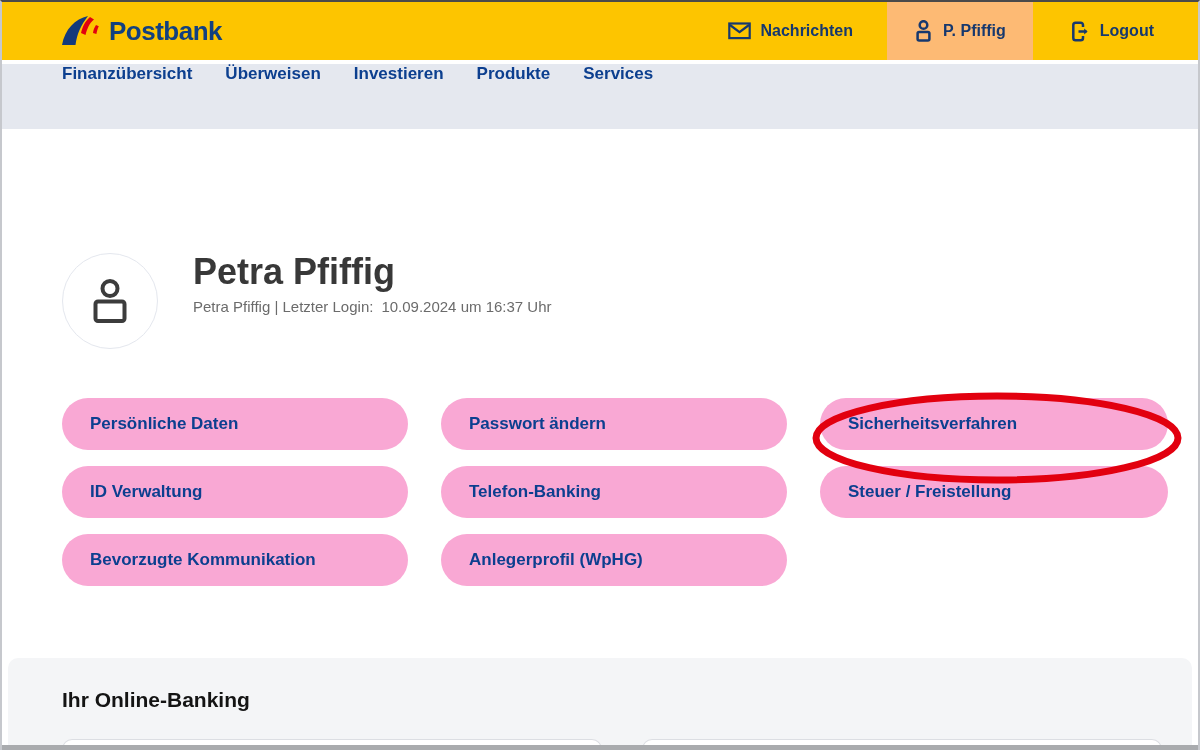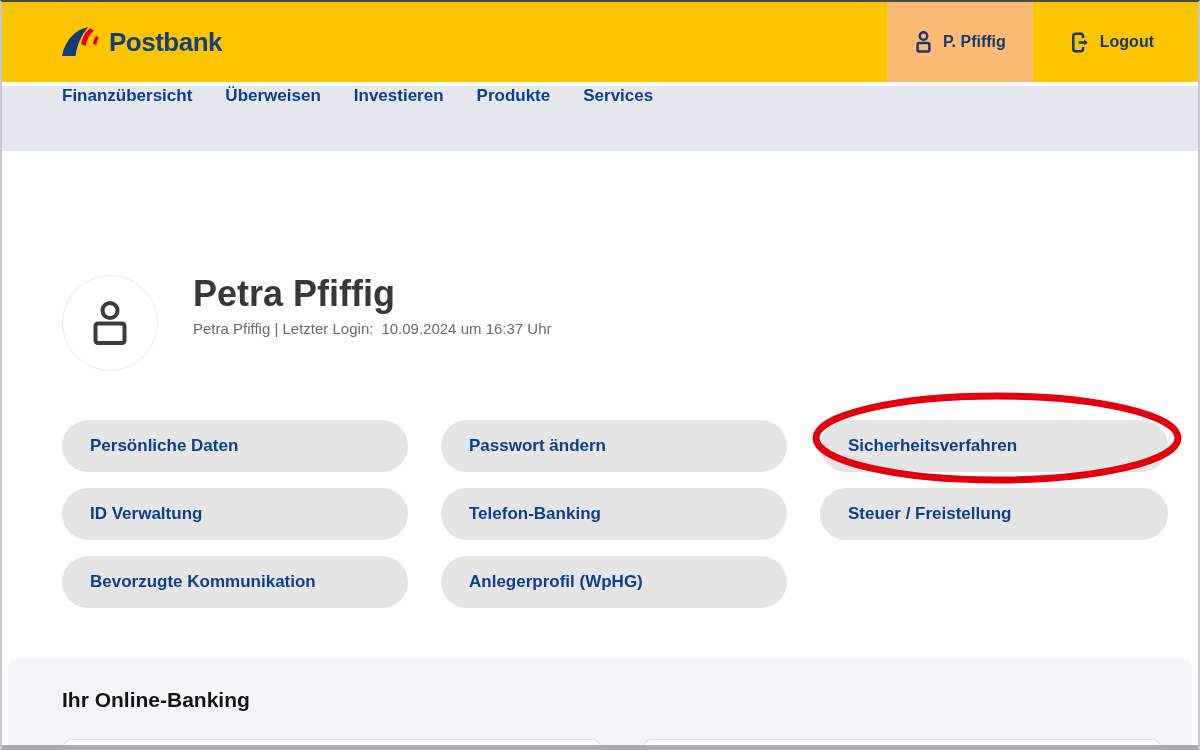--- a/index.html
+++ b/index.html
@@ -12,21 +12,21 @@
   .screen {
     position:relative; width:1200px; height:750px; overflow:hidden;
     background:#ffffff;
     border-top:2px solid #4a4a4a;
     border-left:2px solid #c6c8cd;
     border-right:2px solid #c6c8cd;
   }
 
   
   .topbar {
-    height:80px; background:#FDC500;
+    height:58px; background:#FDC500;
     display:flex; align-items:stretch;
   }
   .brand { display:flex; align-items:center; margin-left:58px; }
   .brand-mark { width:40px; height:32px; }
   .brand-name {
     margin-left:9px; font-size:26px; font-weight:bold; color:#12407F;
     letter-spacing:-0.5px;
   }
   .topbar-right { margin-left:auto; display:flex; align-items:stretch; }
   .hdr-item {
@@ -70,21 +70,21 @@
 
   
   .btn-grid {
     margin:49px 0 0 60px;
     display:grid;
     grid-template-columns:346px 346px 348px;
     gap:16px 33px;
   }
   .pill {
     height:52px; border:none; border-radius:26px;
-    background:#e5e5e5; color:#0C3F8F;
+    background:#f9a8d4; color:#0C3F8F;
     font-family:inherit; font-size:17px; font-weight:bold;
     text-align:left; padding:0 20px 0 28px; cursor:pointer;
   }
   .pill-empty { background:transparent; }
 
   .annotation {
     position:absolute; left:806px; top:390px; width:378px; height:92px;
     pointer-events:none;
   }
 
@@ -115,20 +115,29 @@
     <div class="brand">
       <svg class="brand-mark" viewBox="0 0 40 32">
         <path d="M2 30 C5 14 15 4 28 1 C21 10 17 19 15.5 30 Z" fill="#143A7C"></path>
         <path d="M30 2 C25 6.5 22.5 11.5 21 18 L25.5 20 C27 14 29.5 8 34 4.5 Z" fill="#E2000F"></path>
         <path d="M36 10 C34.3 12.5 33.4 15 33 18 L36.4 19 C36.9 16.4 37.6 13.6 38.8 11.2 Z" fill="#E2000F"></path>
       </svg>
       <span class="brand-name">Postbank</span>
     </div>
 
     <div class="topbar-right">
+      <div class="hdr-item hdr-messages">
+        <span class="hdr-icon">
+          <svg width="23" height="18" viewBox="0 0 23 18">
+            <rect x="1.3" y="1.5" width="20.4" height="14.6" fill="none" stroke="#16386E" stroke-width="2.2"></rect>
+            <path d="M2 3 L11.5 10.2 L21 3" fill="none" stroke="#16386E" stroke-width="2.2"></path>
+          </svg>
+        </span>
+        <span>Nachrichten</span>
+      </div>
 
       <div class="hdr-item hdr-user">
         <span class="hdr-icon">
           <svg width="19" height="23" viewBox="0 0 19 23">
             <circle cx="9.5" cy="5" r="3.8" fill="none" stroke="#16386E" stroke-width="2.5"></circle>
             <rect x="3.6" y="12" width="11.8" height="8.6" rx="1.5" fill="none" stroke="#16386E" stroke-width="2.5"></rect>
           </svg>
         </span>
         <span>P. Pfiffig</span>
       </div>

